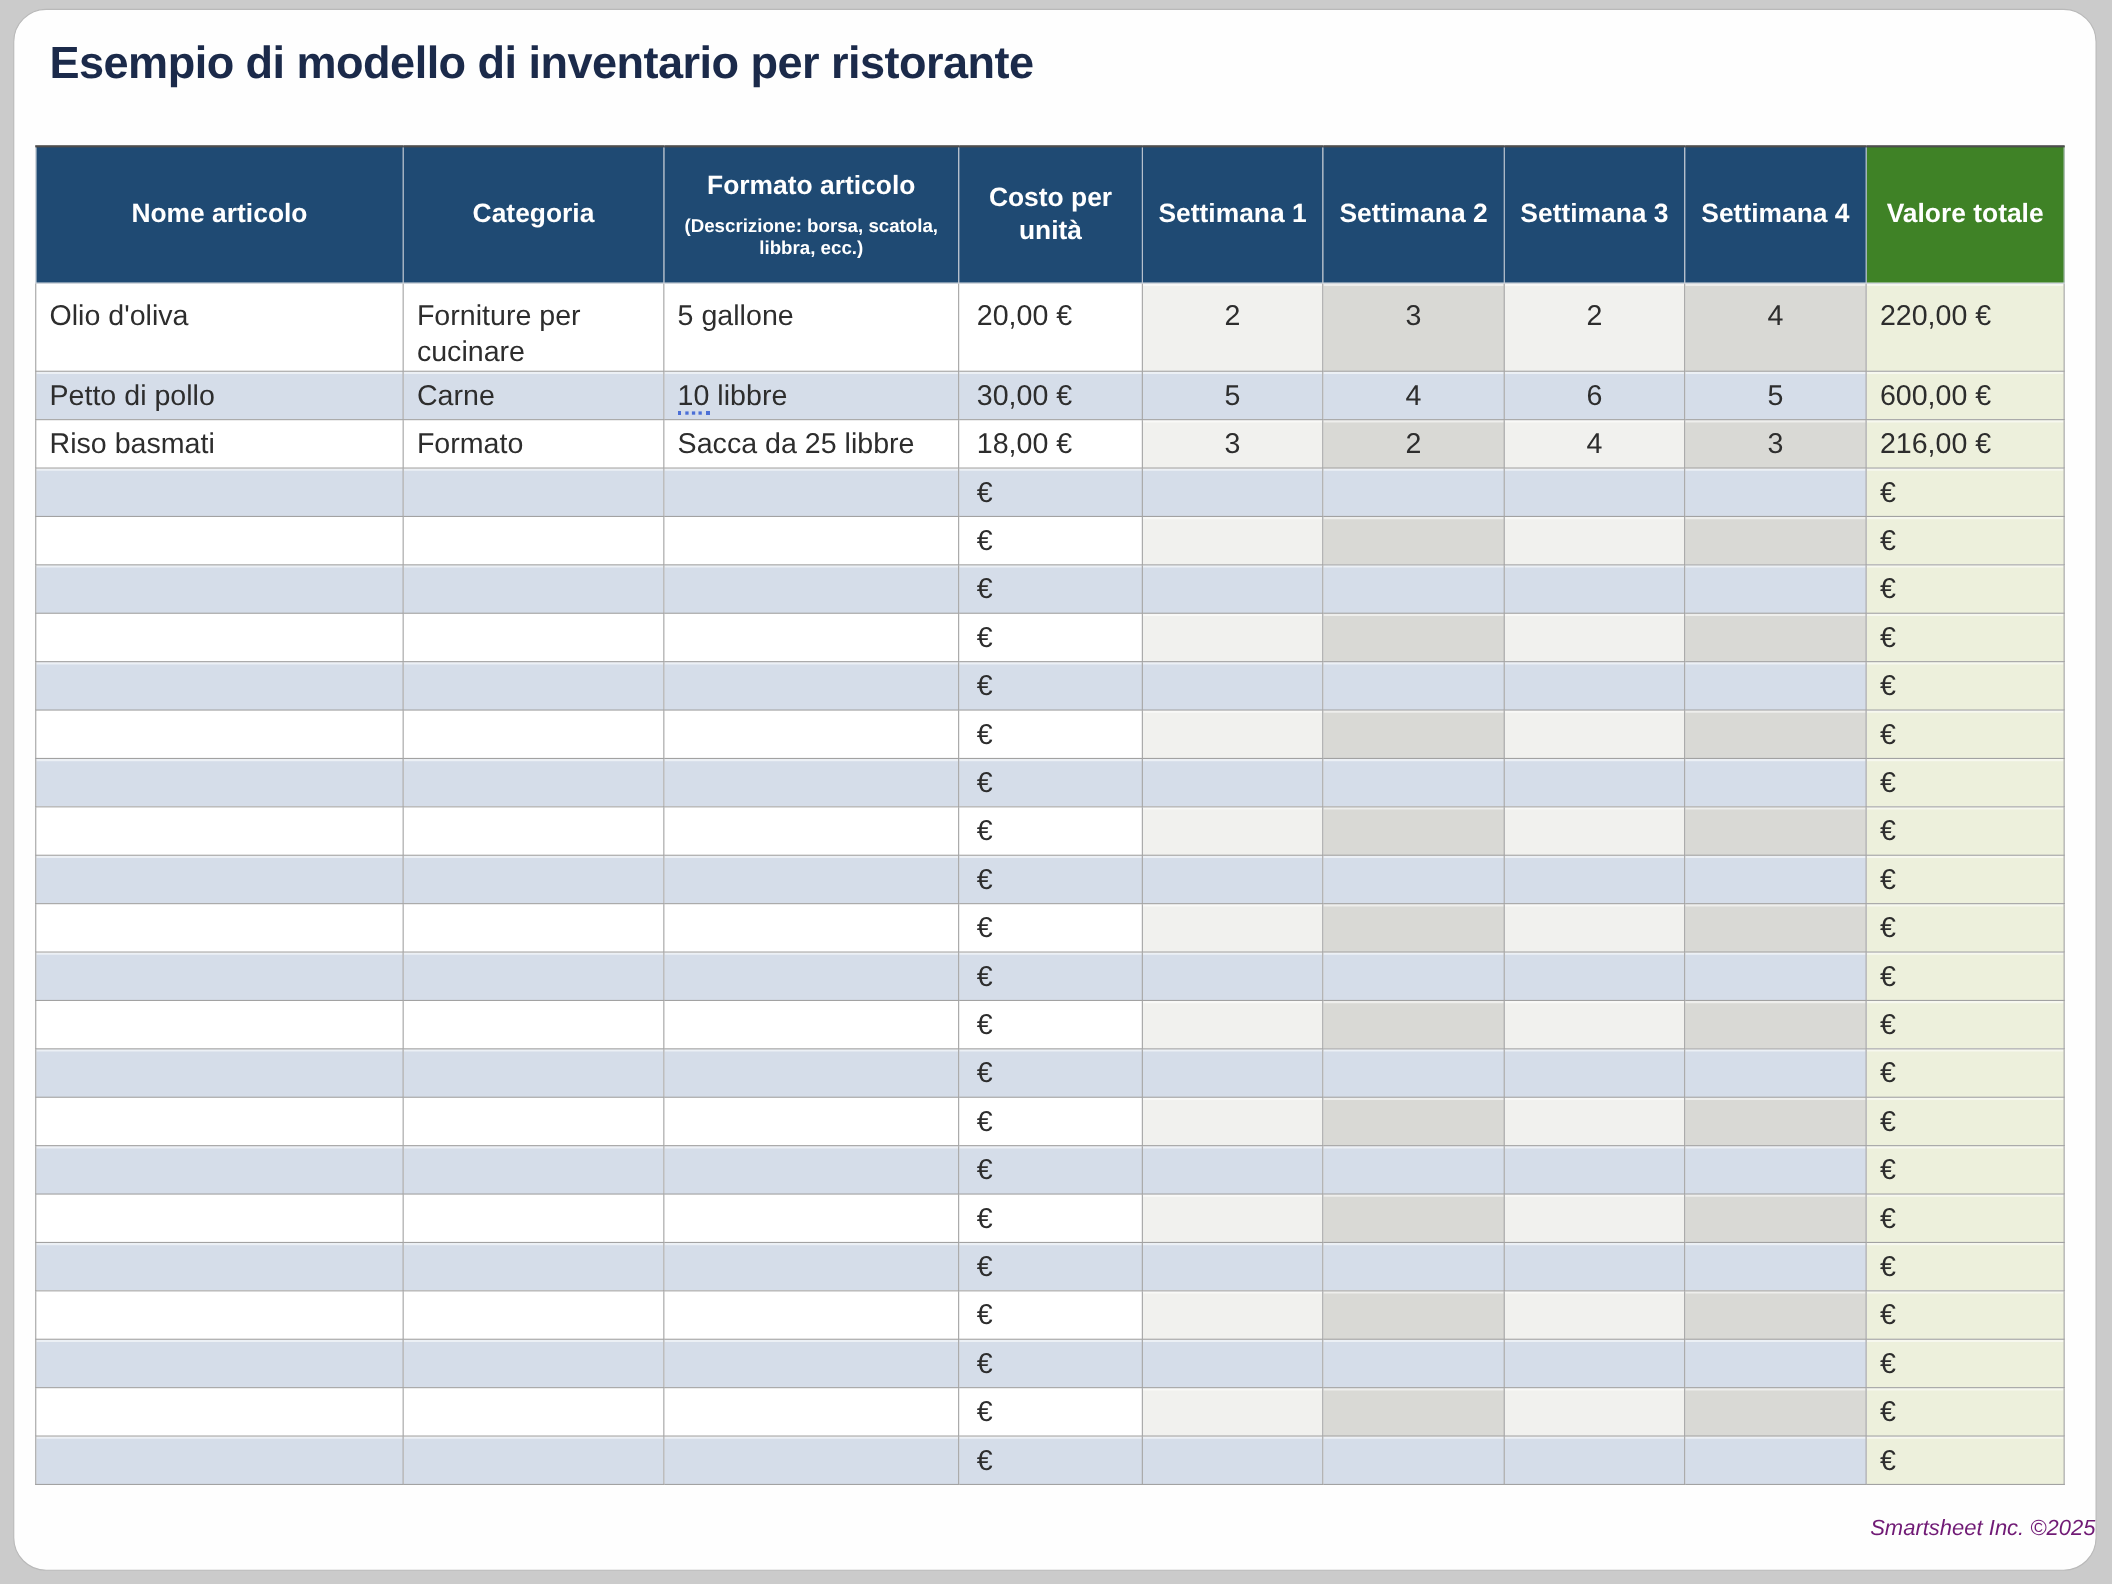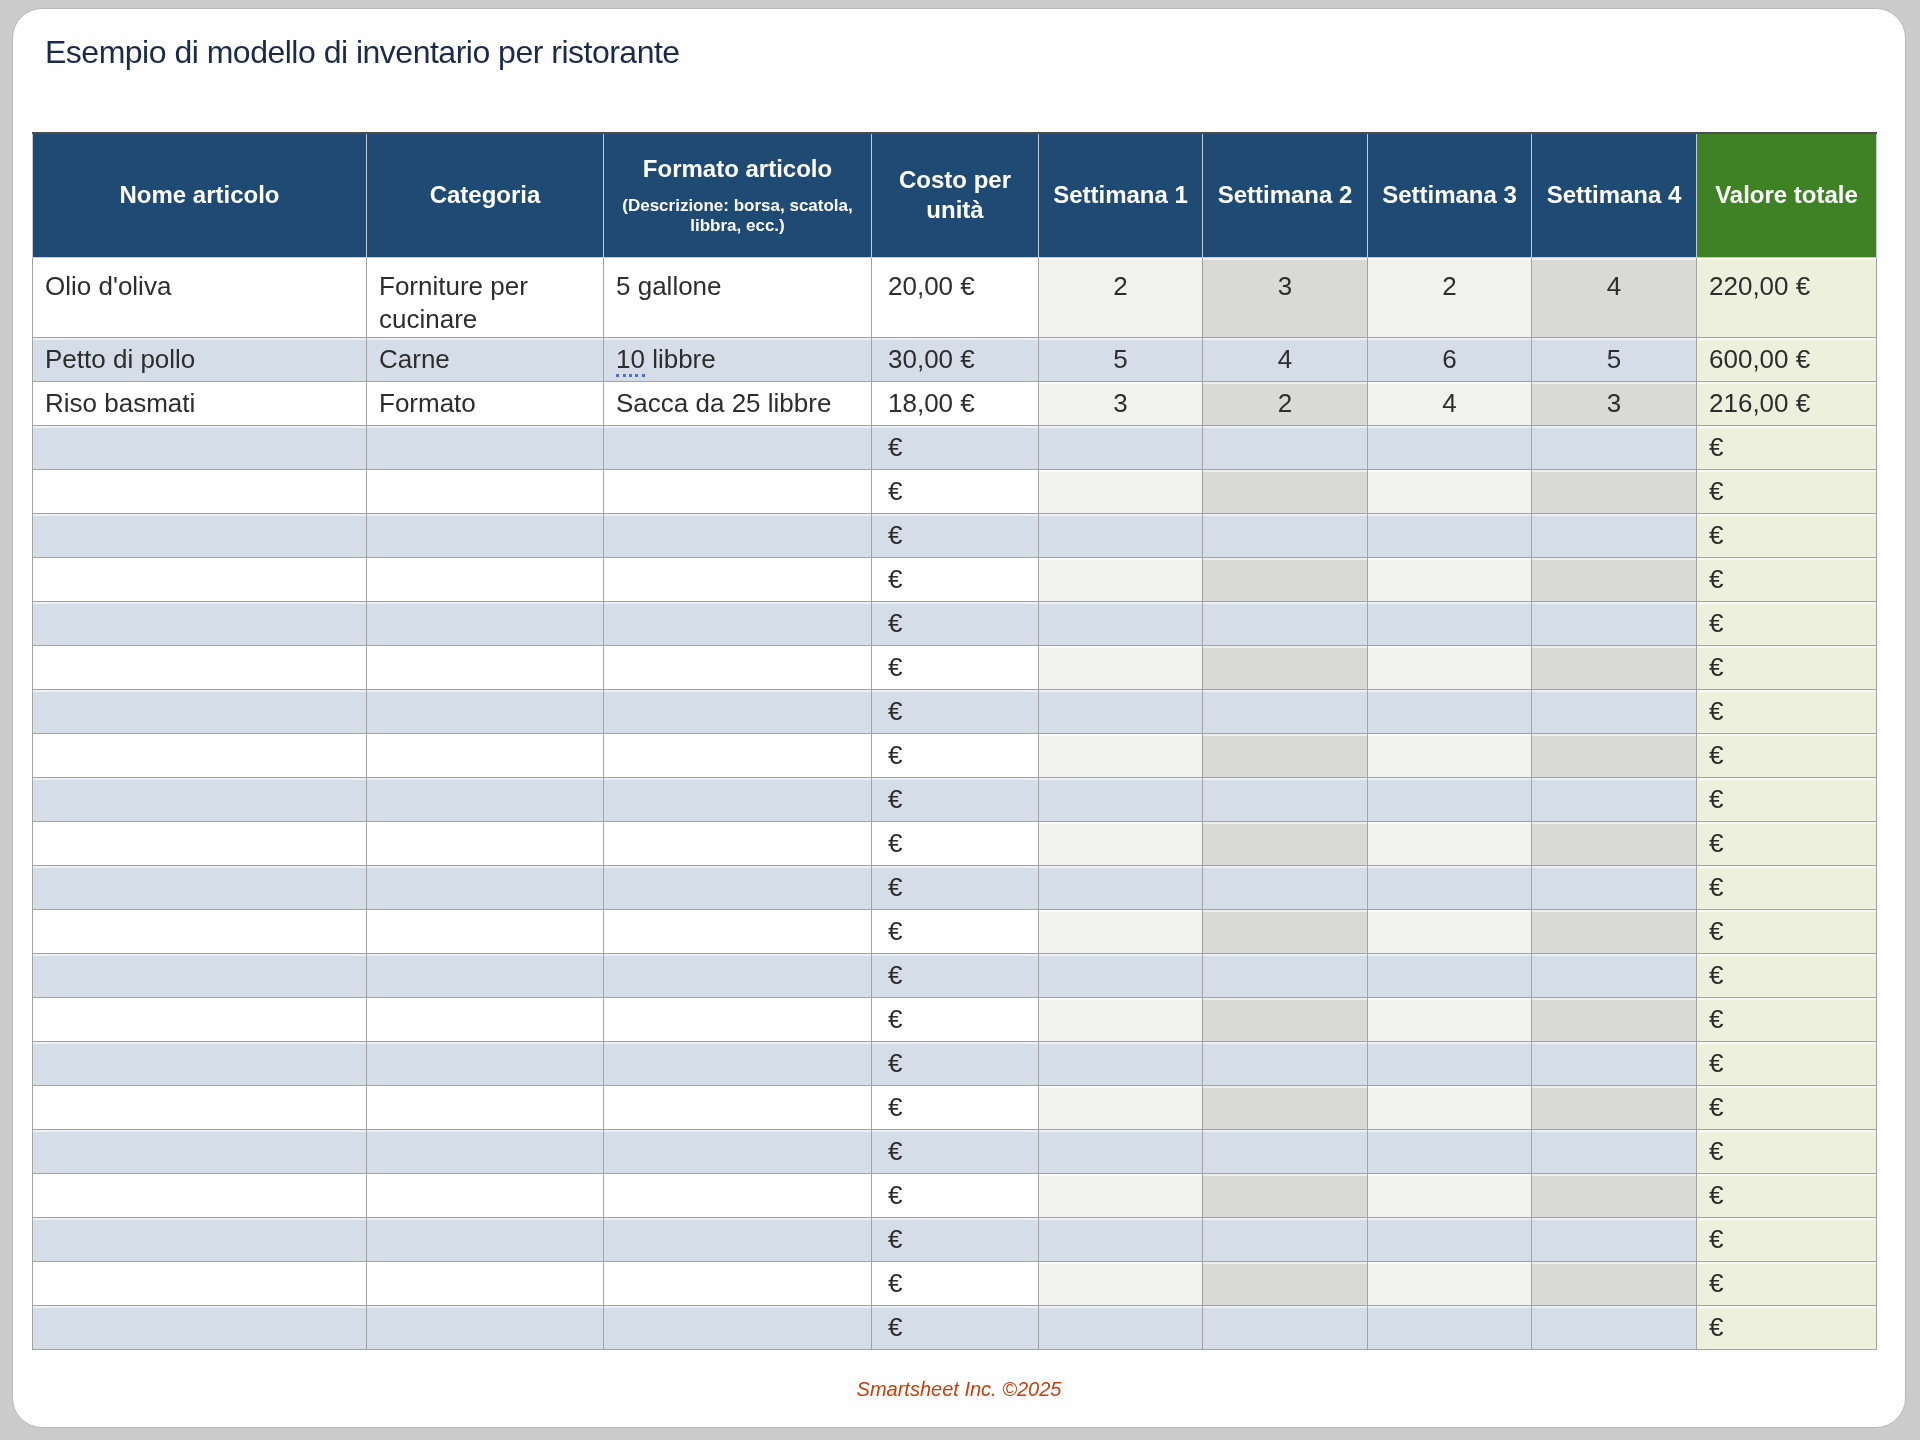--- a/index.html
+++ b/index.html
@@ -13,22 +13,22 @@
   .card {
     position:absolute;
     left:12px; top:8px; right:14px; bottom:12px;
     background:#fefefe;
     border:1px solid #b9b9b9;
     border-radius:30px;
     overflow:hidden;
   }
   .page-title {
     margin:26px 0 16px 32px;
-    font-size:32px;
-    font-weight:normal;
+    font-size:41px;
+    font-weight:bold;
     letter-spacing:-0.5px;
     color:var(--title-navy, #1b2a4a);
     line-height:1.1;
   }
   table.inv {
     position:absolute;
     left:19px; top:123px;
     width:1844px;
     border-collapse:collapse;
     table-layout:fixed;
@@ -92,24 +92,24 @@
     white-space:normal;
     line-height:1.3;
   }
   .spell {
     border-bottom:3px dotted #4b6fd6;
   }
   .footer {
     position:absolute;
     left:0; right:0;
     bottom:26px;
-    text-align:center;
+    text-align:right;
     font-style:italic;
     font-size:20px;
-    color:#c2410c;
+    color:#701a75;
   }
 </style>
 </head>
 <body>
 
 <div class="card">
   <h1 class="page-title">Esempio di modello di inventario per ristorante</h1>
 
   <table class="inv">
     <colgroup>

